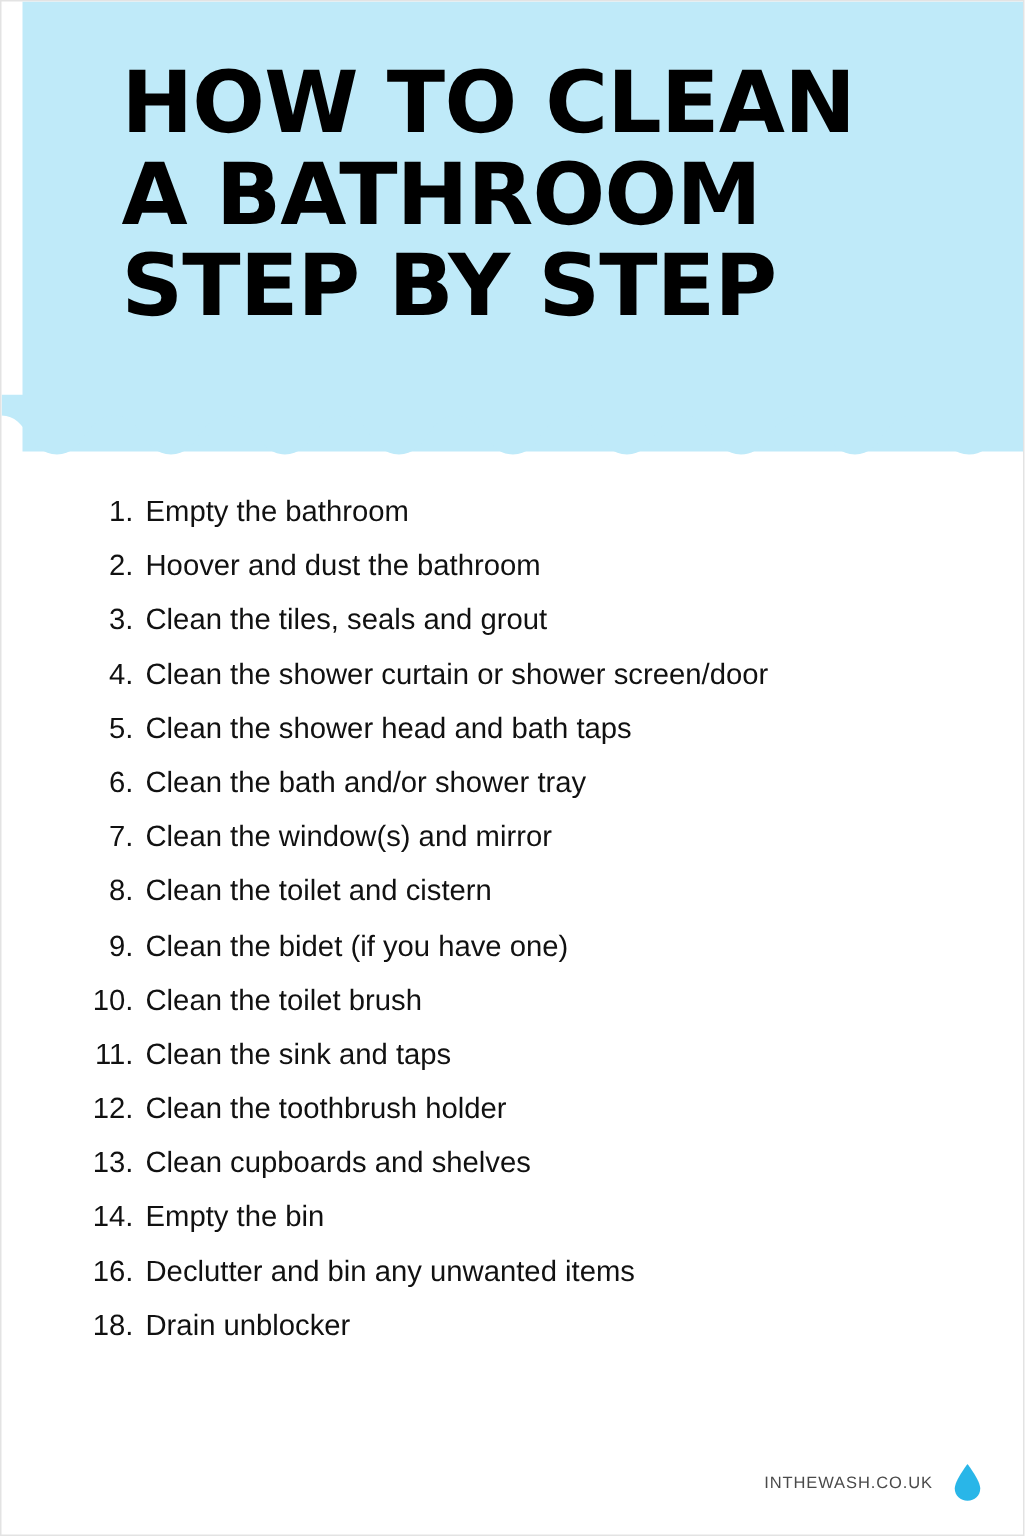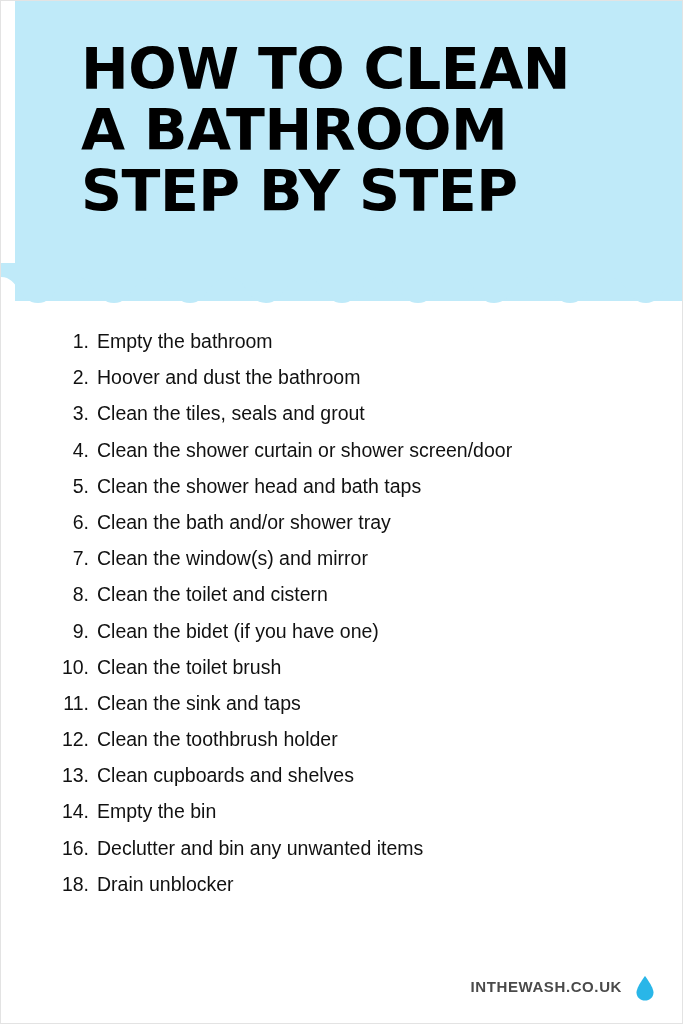--- a/index.html
+++ b/index.html
@@ -100,25 +100,24 @@
     position: absolute;
     left: 0;
     bottom: 16px;
     width: 683px;
     height: 40px;
   }
   .brand {
     position: absolute;
     right: 62px;
     bottom: 12px;
-    font-size: 15px;
+    font-size: 11px;
     letter-spacing: 0.6px;
     color: #4a4a4a;
     font-family: "Liberation Sans", sans-serif;
-    font-weight: bold;
   }
   .drop {
     position: absolute;
     right: 28px;
     bottom: 6px;
     width: 22px;
     height: 26px;
   }
   .drop svg { display: block; }
 </style>

